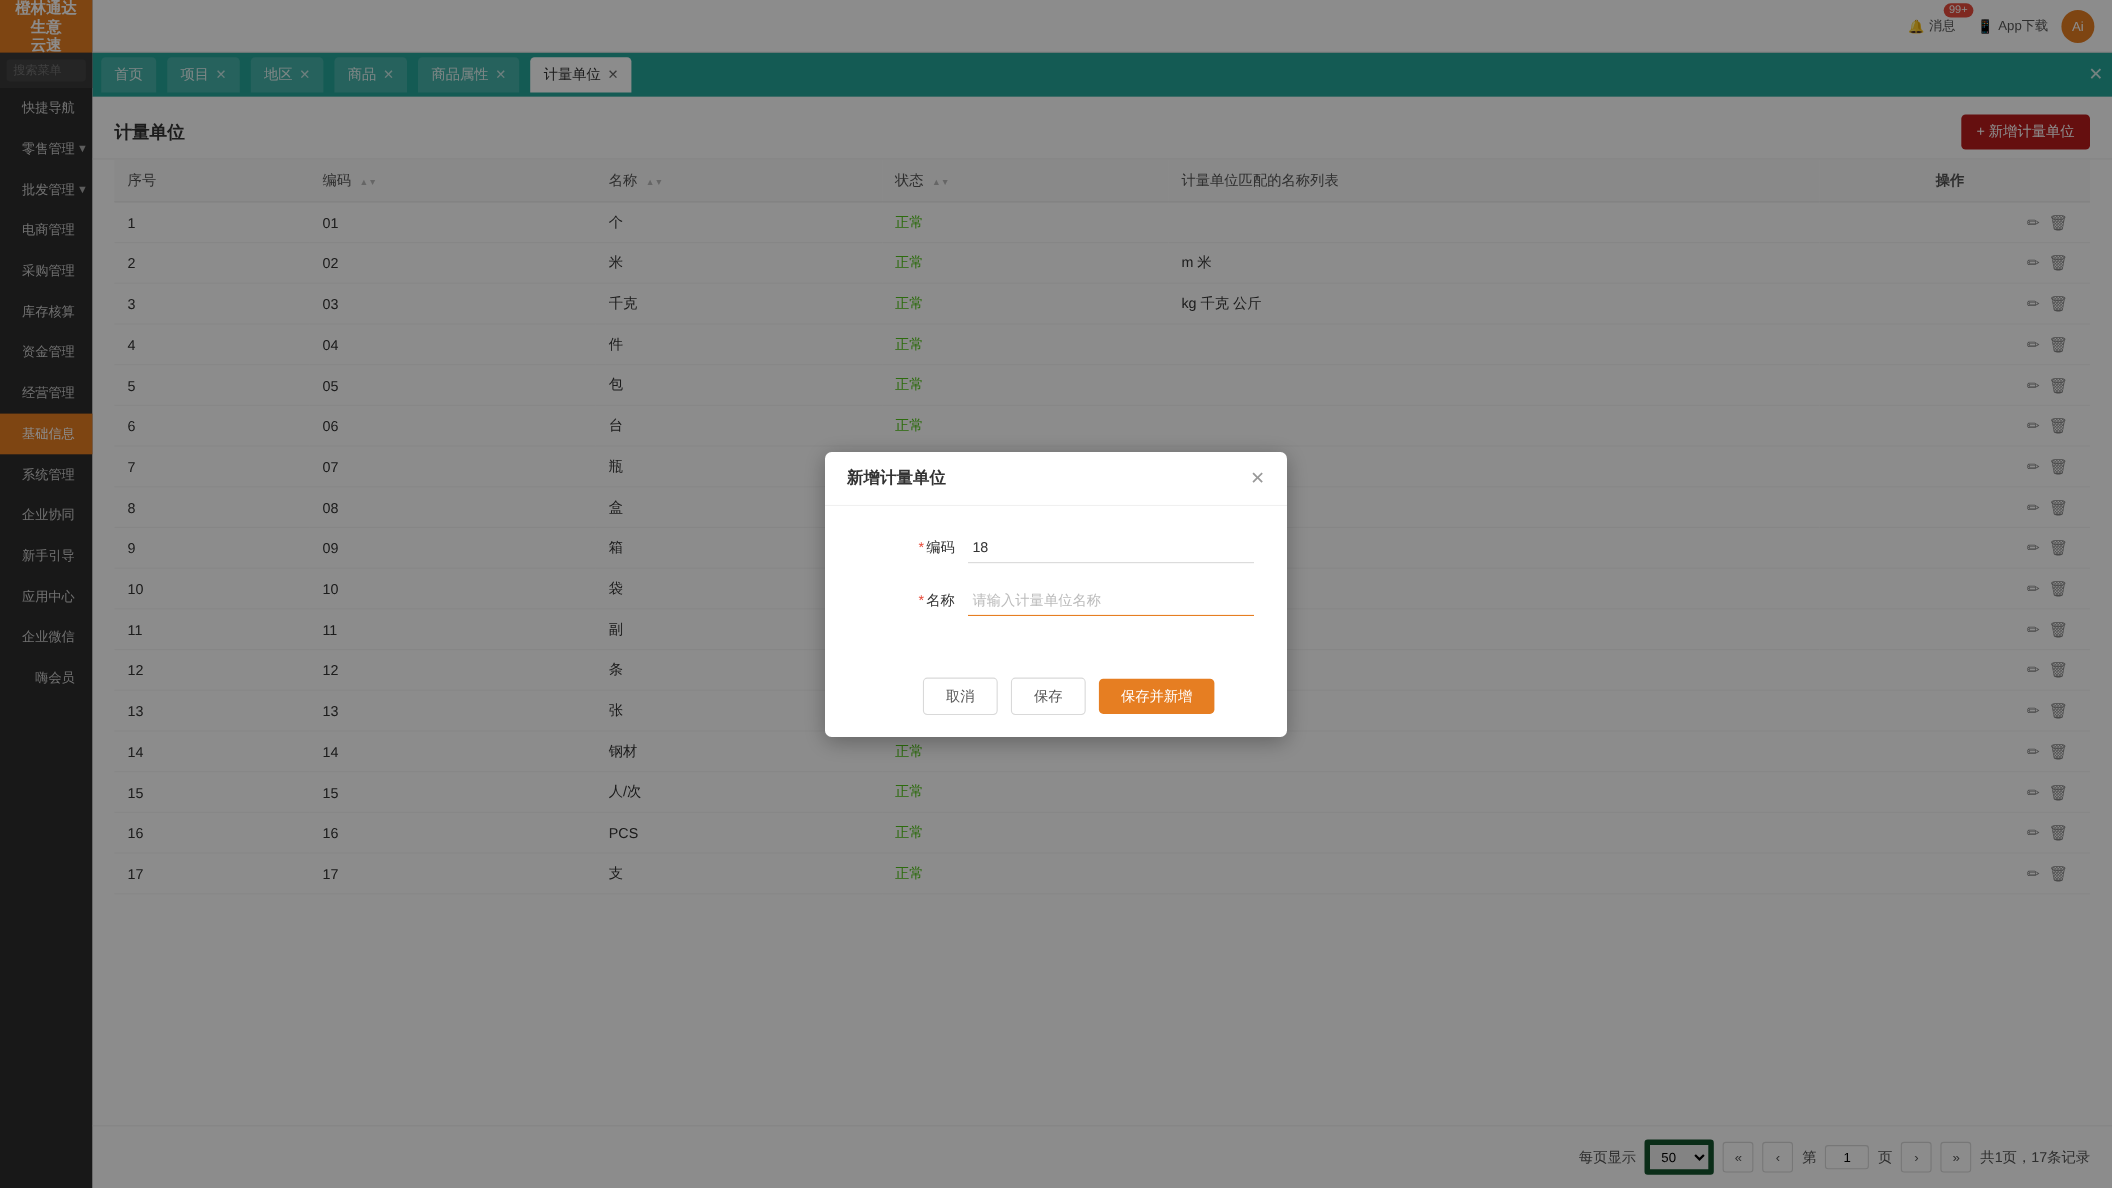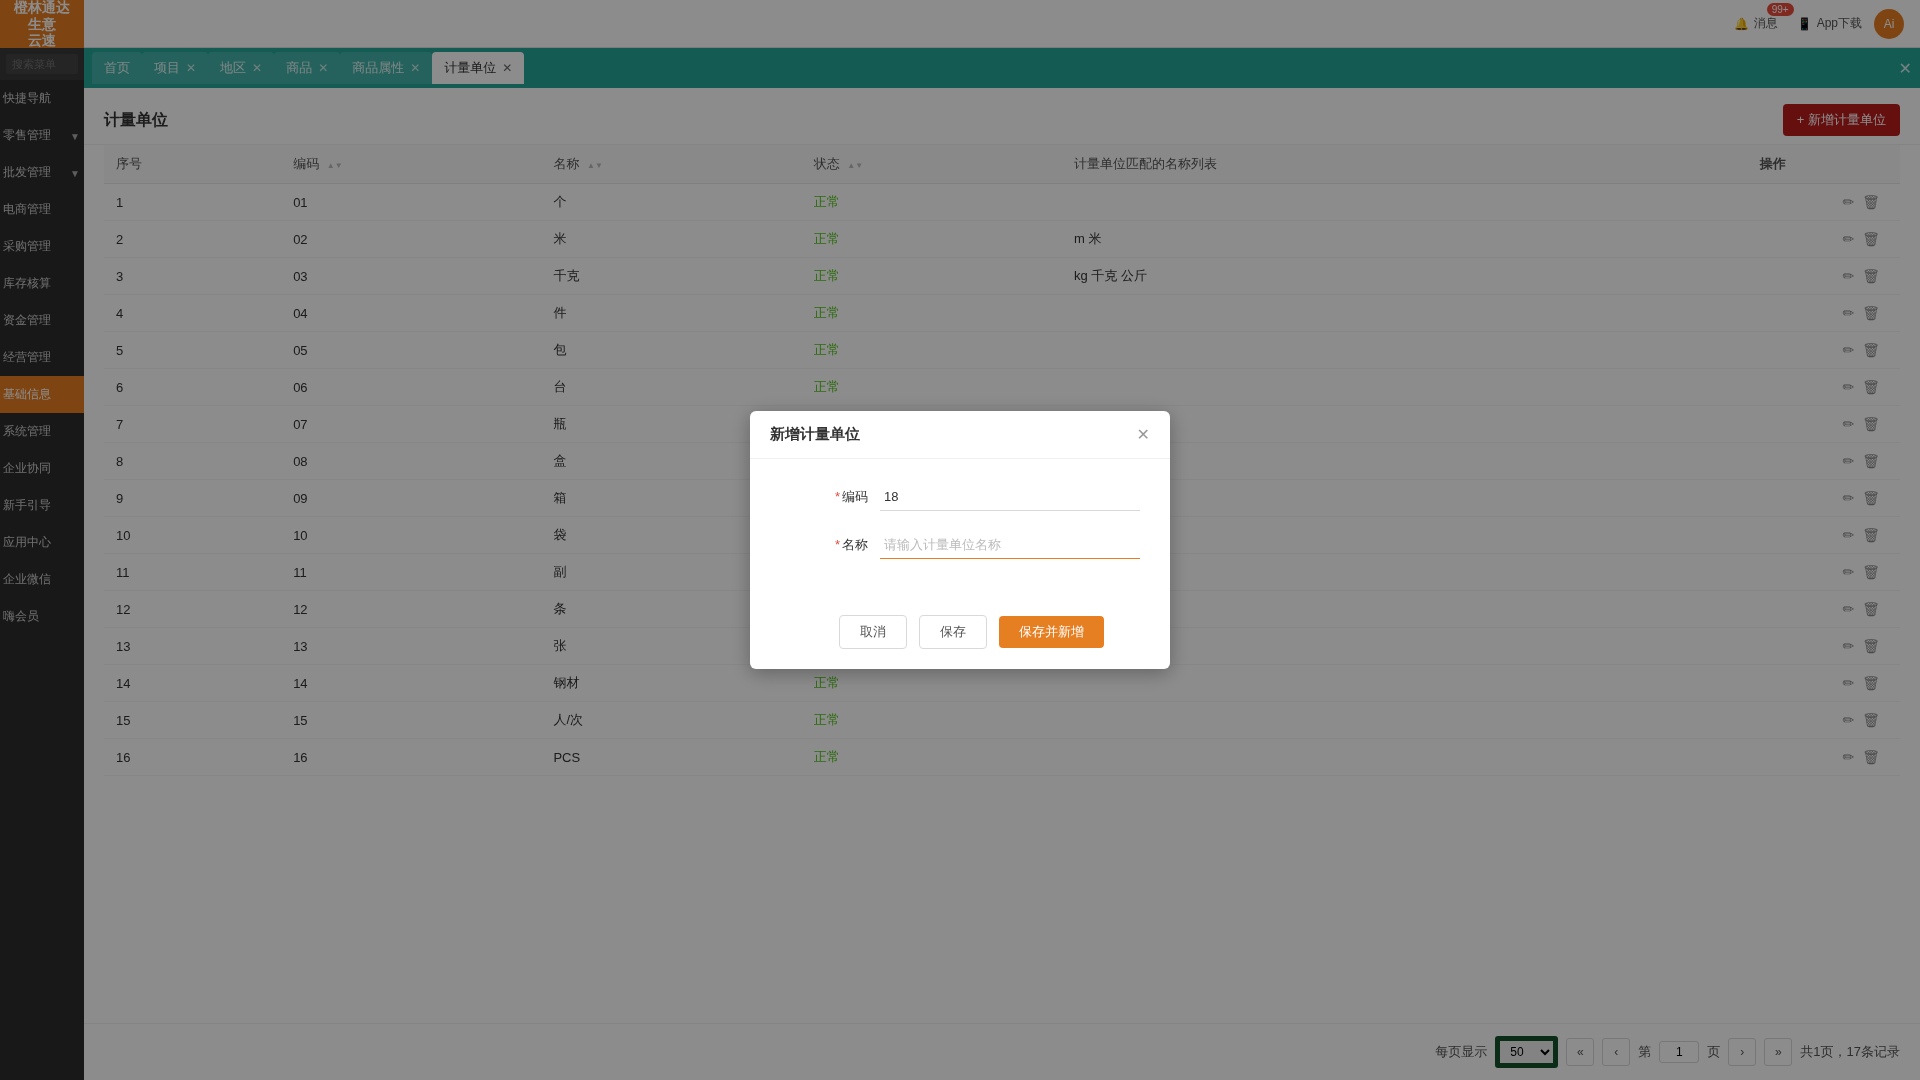--- a/index.html
+++ b/index.html
@@ -4,38 +4,38 @@
   <style>
     * { box-sizing: border-box; margin: 0; padding: 0; }
     body { font-family: 'Microsoft YaHei', Arial, sans-serif; font-size: 13px; background: #f0f0f0; display: flex; height: 1080px; overflow: hidden; }
 
     
     .sidebar { width: 84px; background: #2c2c2c; display: flex; flex-direction: column; align-items: center; height: 100%; flex-shrink: 0; }
     .sidebar-logo { width: 100%; padding: 10px 8px; background: #e67e22; display: flex; align-items: center; justify-content: center; height: 48px; }
     .sidebar-logo-text { color: white; font-size: 14px; font-weight: bold; text-align: center; line-height: 1.2; }
     .sidebar-search { width: 100%; padding: 8px 6px; background: #3a3a3a; }
     .sidebar-search input { width: 100%; background: #555; border: none; border-radius: 3px; color: #ccc; font-size: 11px; padding: 4px 6px; outline: none; }
-    .sidebar-nav-item { width: 100%; padding: 10px 3px; text-align: left; color: #ccc; font-size: 12px; cursor: pointer; position: relative; }
+    .sidebar-nav-item { width: 100%; padding: 10px 16px; text-align: right; color: #ccc; font-size: 12px; cursor: pointer; position: relative; }
     .sidebar-nav-item.active { background: #e67e22; color: white; }
     .sidebar-nav-item .nav-arrow { position: absolute; right: 4px; top: 50%; transform: translateY(-50%); font-size: 10px; color: #aaa; }
 
     
     .main { flex: 1; display: flex; flex-direction: column; height: 100%; overflow: hidden; }
 
     
     .topbar { height: 48px; background: white; display: flex; align-items: center; justify-content: space-between; padding: 0 16px; border-bottom: 1px solid #e0e0e0; flex-shrink: 0; }
     .topbar-left { display: flex; align-items: center; gap: 8px; }
     .topbar-right { display: flex; align-items: center; gap: 12px; }
     .topbar-notification { display: flex; align-items: center; gap: 4px; font-size: 12px; color: #555; cursor: pointer; position: relative; }
     .notif-badge { background: #e74c3c; color: white; font-size: 10px; border-radius: 10px; padding: 1px 5px; position: absolute; top: -8px; right: -8px; }
     .topbar-app { font-size: 12px; color: #555; cursor: pointer; display: flex; align-items: center; gap: 4px; }
     .topbar-avatar { width: 30px; height: 30px; background: #e67e22; border-radius: 50%; display: flex; align-items: center; justify-content: center; color: white; font-size: 12px; cursor: pointer; }
 
     
-    .tabbar { height: 40px; background: #26a69a; display: flex; align-items: center; padding: 0 8px; gap: 0; flex-shrink: 0; }
+    .tabbar { height: 40px; background: #26a69a; display: flex; align-items: center; padding: 0 8px; gap: 10px; flex-shrink: 0; }
     .tab { height: 32px; padding: 0 12px; border-radius: 4px 4px 0 0; display: flex; align-items: center; gap: 6px; font-size: 13px; cursor: pointer; color: rgba(255,255,255,0.85); background: rgba(255,255,255,0.15); }
     .tab.active { background: white; color: #333; }
     .tab .tab-close { font-size: 12px; color: rgba(255,255,255,0.7); cursor: pointer; }
     .tab.active .tab-close { color: #666; }
     .tabbar-close-all { margin-left: auto; color: rgba(255,255,255,0.8); cursor: pointer; font-size: 16px; }
 
     
     .page-content { flex: 1; background: white; overflow: auto; display: flex; flex-direction: column; }
     .page-header { padding: 16px 20px 8px; display: flex; align-items: center; justify-content: space-between; border-bottom: 1px solid #f0f0f0; }
     .page-title { font-size: 16px; font-weight: bold; color: #333; }
@@ -422,20 +422,33 @@
       <td>PCS</td>
       <td><span class="status-normal">正常</span></td>
       <td></td>
       <td style="text-align:right;padding-right:20px;">
         <div class="action-icons" style="justify-content:flex-end;">
           <span class="action-icon" title="编辑">✏</span>
           <span class="action-icon" title="删除">🗑</span>
         </div>
       </td>
     </tr>
+            <tr>
+      <td>17</td>
+      <td>17</td>
+      <td>支</td>
+      <td><span class="status-normal">正常</span></td>
+      <td></td>
+      <td style="text-align:right;padding-right:20px;">
+        <div class="action-icons" style="justify-content:flex-end;">
+          <span class="action-icon" title="编辑">✏</span>
+          <span class="action-icon" title="删除">🗑</span>
+        </div>
+      </td>
+    </tr>
           </tbody>
       </table>
     </div>
 
     <div class="pagination">
       <span>每页显示</span>
       <select>
         <option>50</option>
         <option>10</option>
         <option>20</option>

